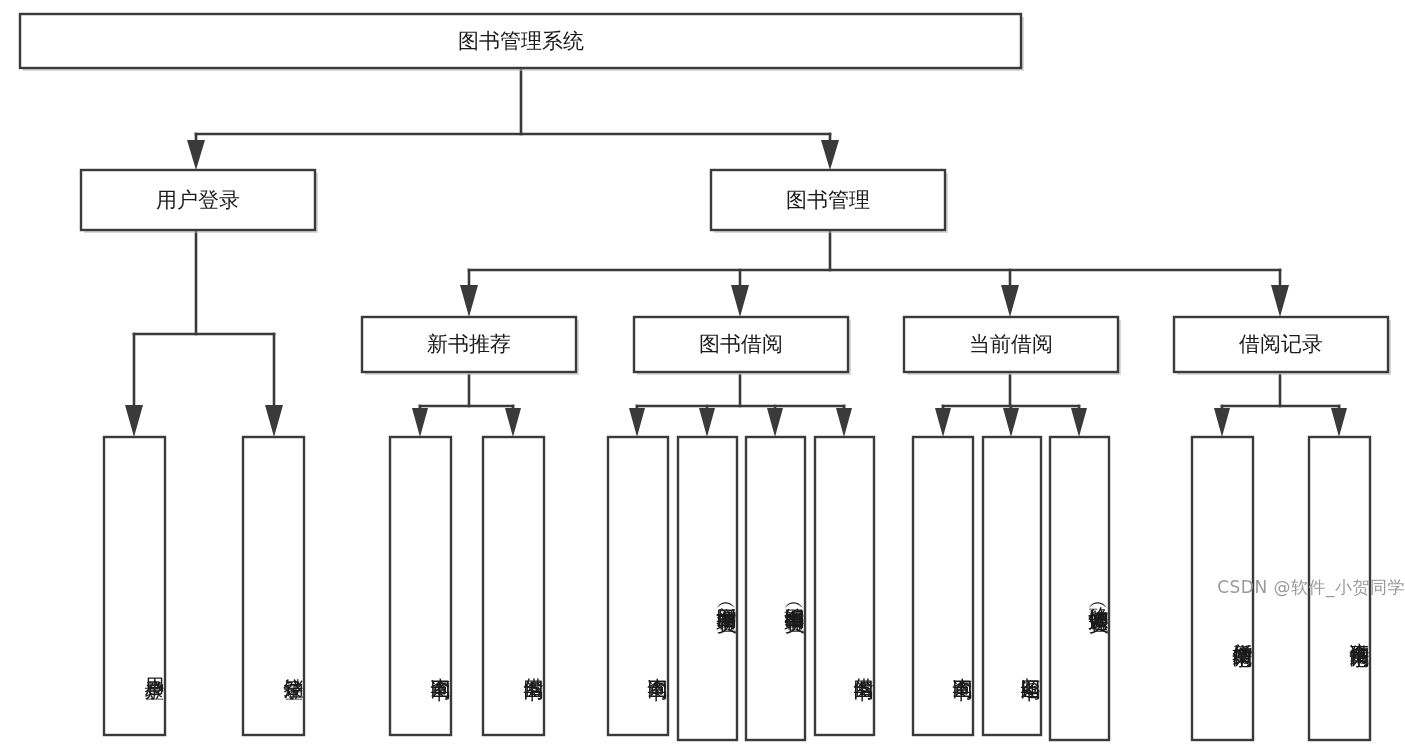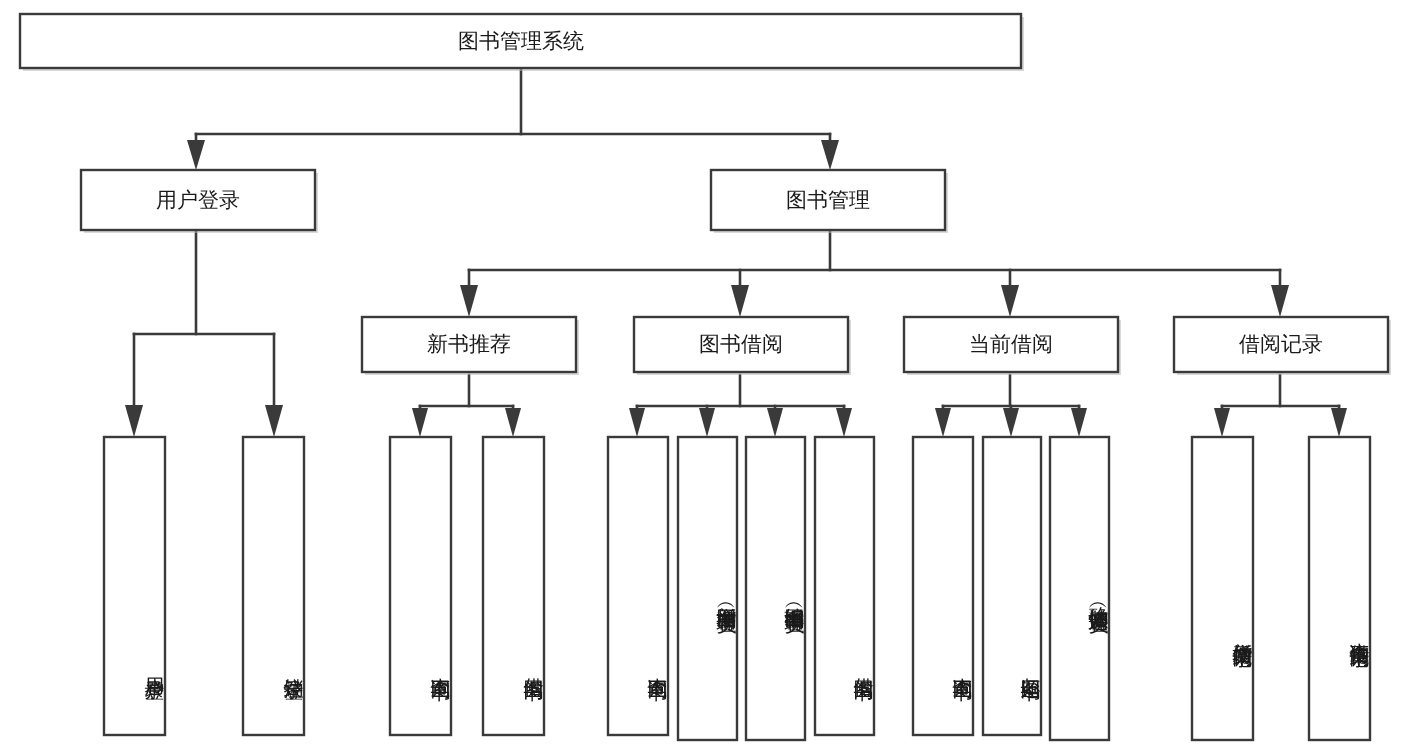--- a/index.html
+++ b/index.html
@@ -226,13 +226,14 @@
   <div class="leaf-label" style="left:913px; top:437px; width:60px; height:298px; padding-top:78px;">查询图书</div>
 
   <div class="leaf-label" style="left:983px; top:437px; width:58px; height:298px; padding-top:78px;">归还图书</div>
 
   <div class="leaf-label" style="left:1050px; top:437px; width:59px; height:303px; padding-top:8px;">确认归还（管理员）</div>
 
   <div class="leaf-label" style="left:1192px; top:437px; width:61px; height:303px; padding-top:42px;">新增借阅记录</div>
 
   <div class="leaf-label" style="left:1309px; top:437px; width:61px; height:303px; padding-top:42px;">查询借阅记录</div>
 
+  <div class="watermark">CSDN @软件_小贺同学</div>
 </div>
 
 </body></html>

